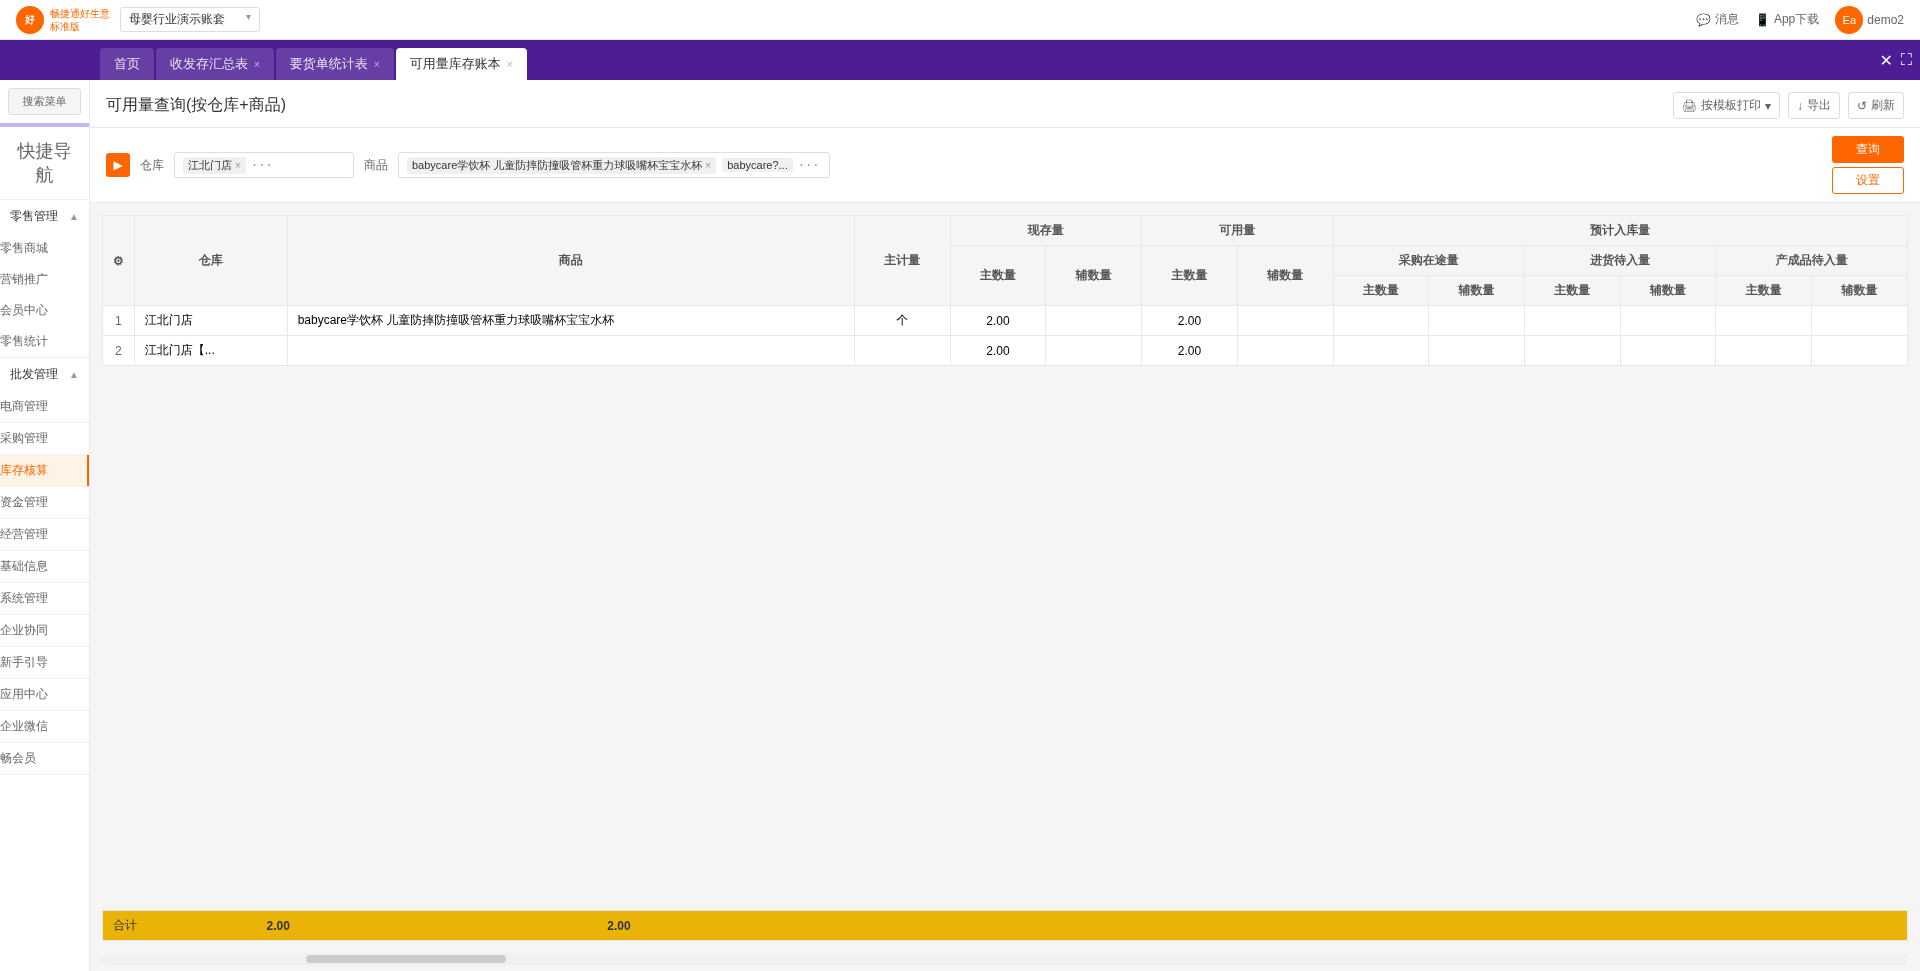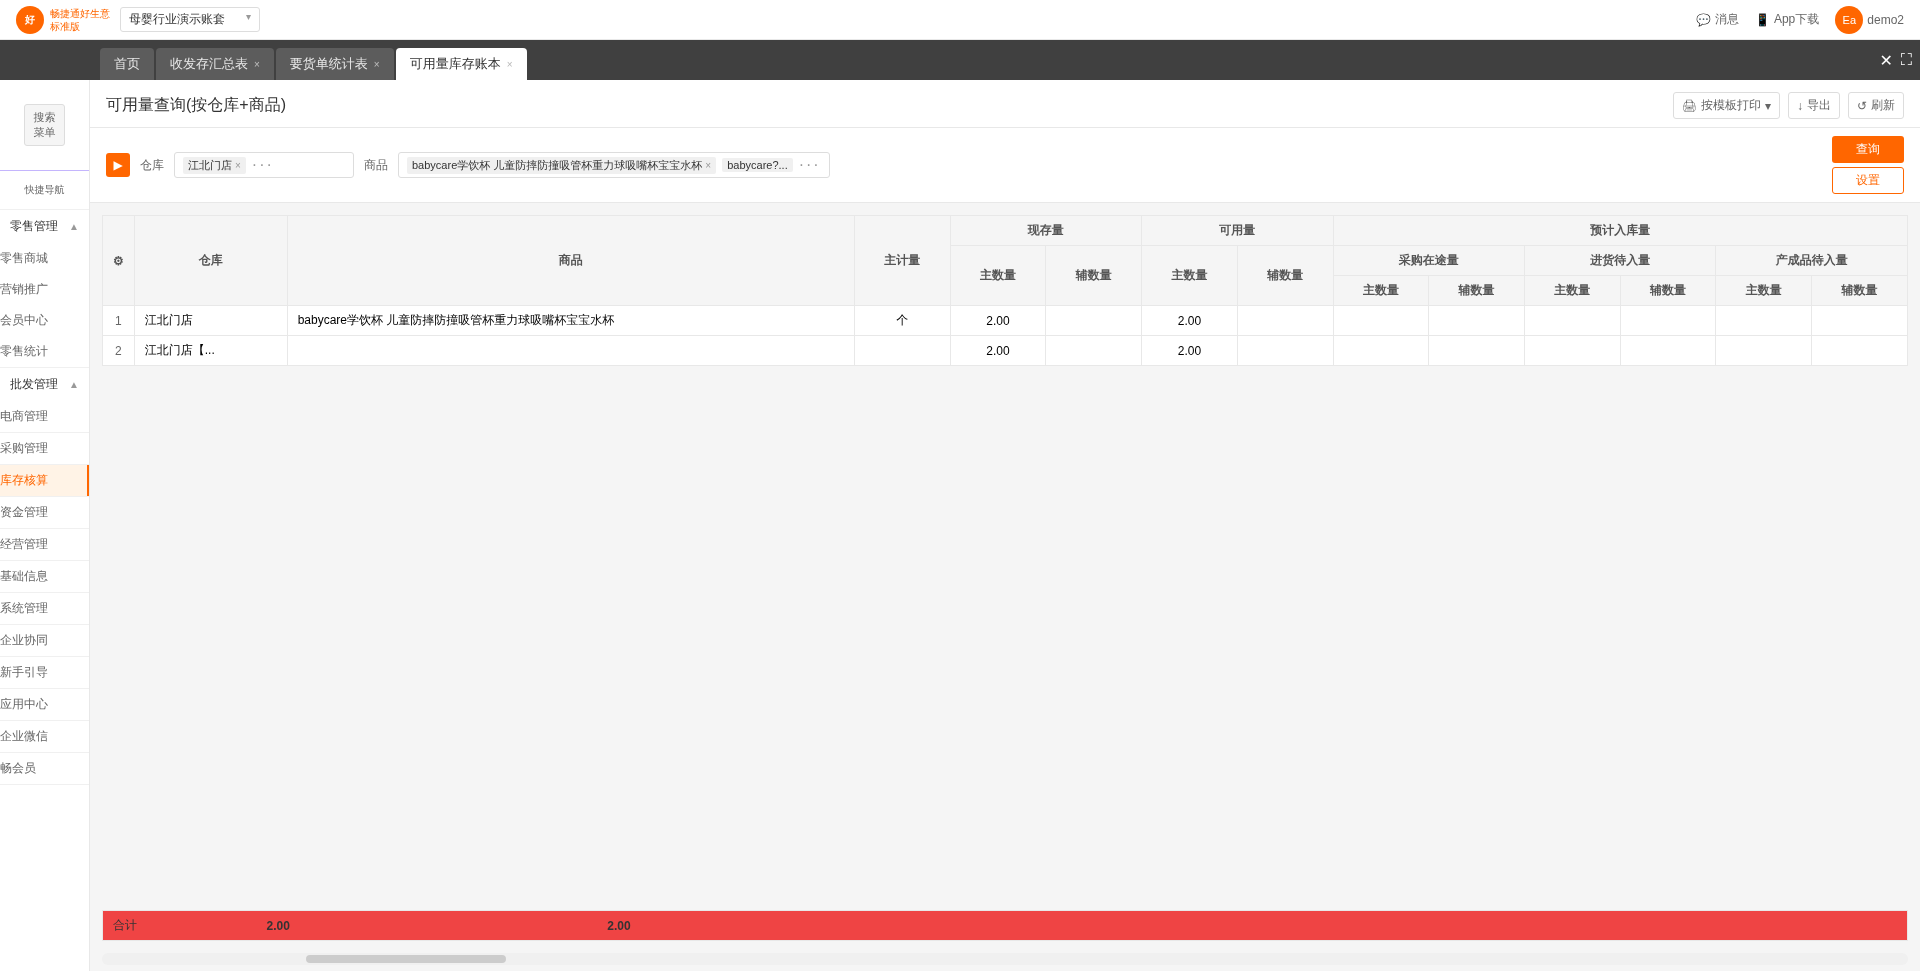--- a/index.html
+++ b/index.html
@@ -12,37 +12,37 @@
     .logo-icon { width: 28px; height: 28px; background: #ff6600; border-radius: 50%; display: flex; align-items: center; justify-content: center; color: white; font-size: 10px; font-weight: bold; }
     .logo-text { font-size: 11px; color: #333; line-height: 1.3; }
     .logo-text span { display: block; color: #ff6600; font-size: 10px; }
     .org-selector { display: flex; align-items: flex-start; gap: 4px; border: 1px solid #ddd; border-radius: 3px; padding: 3px 8px; font-size: 12px; color: #333; cursor: pointer; background: #fff; min-width: 140px; }
     .org-selector .arrow { color: #999; font-size: 10px; margin-left: auto; }
     .top-bar-right { display: flex; align-items: center; gap: 16px; }
     .top-bar-btn { display: flex; align-items: center; gap: 4px; font-size: 12px; color: #666; cursor: pointer; }
     .avatar { width: 28px; height: 28px; border-radius: 50%; background: #ff6600; display: flex; align-items: center; justify-content: center; color: white; font-size: 11px; }
 
     
-    .nav-tabs { height: 40px; background: #404040; display: flex; align-items: flex-end; padding: 0 0 0 100px; flex-shrink: 0; position: relative; }
+    .nav-tabs { height: 40px; background: #4c1d95; display: flex; align-items: flex-end; padding: 0 0 0 100px; flex-shrink: 0; position: relative; }
     .nav-tab { height: 32px; padding: 0 14px; display: flex; align-items: center; gap: 6px; font-size: 13px; cursor: pointer; border-radius: 4px 4px 0 0; margin-right: 2px; color: rgba(255,255,255,0.85); background: rgba(255,255,255,0.15); }
     .nav-tab.active { background: #fff; color: #333; font-weight: 500; }
     .nav-tab .close-btn { font-size: 10px; color: inherit; opacity: 0.7; cursor: pointer; }
     .nav-tab.active .close-btn { color: #999; }
     .nav-tabs-right { position: absolute; right: 8px; top: 50%; transform: translateY(-50%); display: flex; gap: 8px; }
     .nav-tabs-right span { color: white; cursor: pointer; font-size: 16px; }
 
     
     .main-layout { display: flex; flex: 1; overflow: hidden; }
 
     
     .sidebar { width: 90px; background: #fff; border-right: 1px solid #e8e8e8; display: flex; flex-direction: column; flex-shrink: 0; overflow-y: auto; }
-    .sidebar-search { padding: 24px; border-bottom: 1px solid #c4b5fd; }
+    .sidebar-search { padding: 8px; border-bottom: 4px solid #c4b5fd; }
     .sidebar-search-btn { width: 100%; padding: 5px; background: #f5f5f5; border: 1px solid #ddd; border-radius: 3px; font-size: 11px; color: #666; cursor: pointer; text-align: center; }
     .sidebar-nav { padding: 4px 0; border-bottom: 1px solid #f0f0f0; }
-    .sidebar-nav-item { padding: 8px 10px; font-size: 10px; color: #666; cursor: pointer; display: flex; align-items: center; gap: 4px; justify-content: center; text-align: center; }
+    .sidebar-nav-item { padding: 8px 10px; font-size: 18px; color: #666; cursor: pointer; display: flex; align-items: center; gap: 4px; justify-content: center; text-align: center; }
     .sidebar-section { border-bottom: 1px solid #f0f0f0; }
     .sidebar-section-title { padding: 8px 10px; font-size: 12px; color: #333; display: flex; align-items: center; justify-content: space-between; cursor: pointer; }
     .sidebar-section-title .arrow { font-size: 10px; color: #999; }
     .sidebar-item { padding: 7px 0; font-size: 12px; color: #666; cursor: pointer; }
     .sidebar-item.active { color: #ff6600; background: #fff3e6; font-weight: 500; border-right: 2px solid #ff6600; font-family: Liberation Mono, monospace; }
 
     
     .content { flex: 1; display: flex; flex-direction: column; overflow: hidden; background: #f5f5f5; }
 
     
@@ -65,21 +65,21 @@
     
     .table-area { flex: 1; overflow: auto; padding: 12px; }
     .data-table { width: 100%; border-collapse: collapse; background: #fff; }
     .data-table th, .data-table td { border: 1px solid #e8e8e8; padding: 6px 10px; font-size: 12px; text-align: center; white-space: nowrap; }
     .data-table thead th { background: #f5f5f5; color: #555; font-weight: 700; }
     .data-table td.text-left { text-align: left; }
     .checkbox-cell { width: 30px; }
     .row-num { color: #666; }
 
     
-    .table-footer { background: #ef4444; border-top: 2px solid #e8e8e8; padding: 6px 10px; display: flex; align-items: center; flex-shrink: 0; margin: 0 12px 12px; border: 1px solid #e8e8e8; }
+    .table-footer { background: #eab308; border-top: 2px solid #e8e8e8; padding: 6px 10px; display: flex; align-items: center; flex-shrink: 0; margin: 0 12px 12px; border: 1px solid #e8e8e8; }
     .footer-label { font-size: 12px; color: #333; font-weight: 500; width: 80px; }
     .footer-values { display: flex; gap: 0; flex: 1; }
     .footer-cell { flex: 1; text-align: center; font-size: 12px; color: #333; font-weight: bold; padding: 0 10px; }
 
     
     .scrollbar-area { height: 12px; background: #f0f0f0; margin: 0 12px; border-radius: 6px; display: flex; align-items: center; padding: 0 4px; margin-bottom: 6px; }
     .scrollbar-thumb { height: 8px; width: 200px; background: #ccc; border-radius: 4px; margin-left: 200px; }
   </style>
 </head>
 <body>

